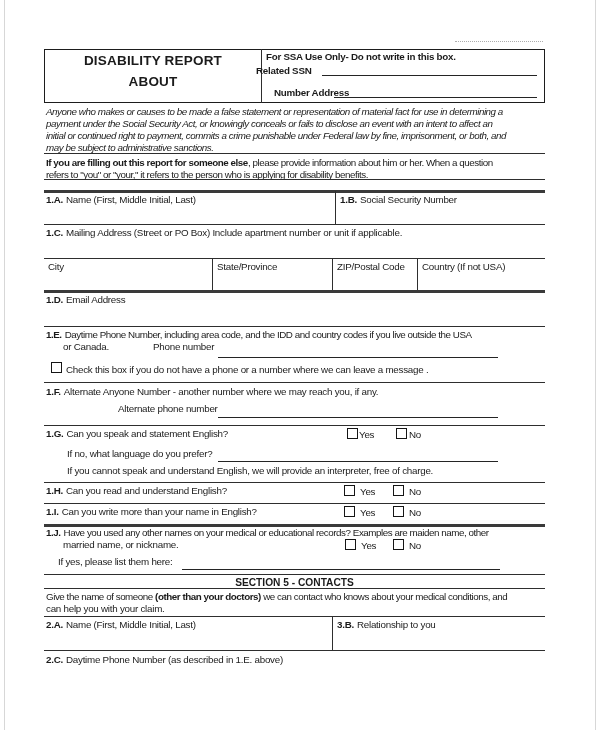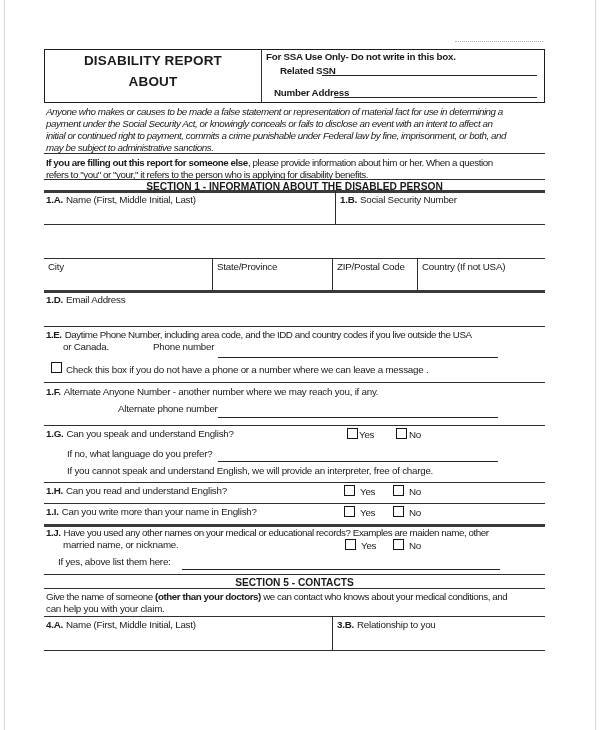--- a/index.html
+++ b/index.html
@@ -35,43 +35,43 @@
 
   <div class="edge" style="left:4px;"></div>
   <div class="edge" style="left:595px;"></div>
   <div class="dotted" style="left:455px; top:41px; width:88px;"></div>
 
   <div class="hdrbox"></div>
   <div class="vline" style="left:261px; top:49px; height:54px;"></div>
   <div class="t title center" style="left:44px; top:53px; width:218px;">DISABILITY REPORT</div>
   <div class="t title center" style="left:44px; top:74px; width:218px;">ABOUT</div>
   <div class="t bd" style="left:266px; top:51px;">For SSA Use Only- Do not write in this box.</div>
-  <div class="t bd" style="left:280px; top:65px;">Related SSN</div>
+  <div class="t bd" style="left:256px; top:65px;">Related SSN</div>
   <div class="wline" style="left:322px; top:75px; width:215px;"></div>
   <div class="t bd" style="left:274px; top:87px;">Number Address</div>
   <div class="wline" style="left:334px; top:97px; width:203px;"></div>
 
   <div class="t it tight" style="left:46px; top:106px;">Anyone who makes or causes to be made a false statement or representation of material fact for use in determining a</div>
   <div class="t it tight" style="left:46px; top:118px;">payment under the Social Security Act, or knowingly conceals or fails to disclose an event with an intent to affect an</div>
   <div class="t it tight" style="left:46px; top:142px;">may be subject to administrative sanctions.</div>
   <div class="t it tight" style="left:46px; top:130px;">initial or continued right to payment, commits a crime punishable under Federal law by fine, imprisonment, or both, and</div>
   <div class="rule" style="top:153px;"></div>
 
   <div class="t tight" style="left:46px; top:157px;"><span class="bd">If you are filling out this report for someone else</span><span>, please provide information about him or her. When a question</span></div>
   <div class="t tight" style="left:46px; top:169px;">refers to "you" or "your," it refers to the person who is applying for disability benefits.</div>
   <div class="rule" style="top:179px;"></div>
 
-  <div class="t sechdr center" style="left:44px; top:181px; width:501px;">SECTION 1 - INFORMATION ABOUT THE DISABLED PERSON</div>
   <div class="rule thick" style="top:190px;"></div>
 
   <div class="t" style="left:46px; top:194px;"><span class="bd">1.A.</span><span class="gap">Name (First, Middle Initial, Last)</span></div>
   <div class="vline" style="left:335px; top:191px; height:34px;"></div>
   <div class="t" style="left:340px; top:194px;"><span class="bd">1.B.</span><span class="gap">Social Security Number</span></div>
   <div class="rule" style="top:224px;"></div>
 
+  <div class="t" style="left:46px; top:227px;"><span class="bd">1.C.</span><span class="gap">Mailing Address (Street or PO Box) Include apartment number or unit if applicable.</span></div>
 
   <div class="rule" style="top:258px;"></div>
   <div class="t" style="left:48px; top:261px;">City</div>
   <div class="vline" style="left:212px; top:259px; height:31px;"></div>
   <div class="t" style="left:217px; top:261px;">State/Province</div>
   <div class="vline" style="left:332px; top:259px; height:31px;"></div>
   <div class="t" style="left:337px; top:261px;">ZIP/Postal Code</div>
   <div class="vline" style="left:417px; top:259px; height:31px;"></div>
   <div class="t" style="left:422px; top:261px;">Country (If not USA)</div>
   <div class="rule thick" style="top:290px;"></div>
@@ -85,21 +85,21 @@
   <div class="wline" style="left:218px; top:357px; width:280px;"></div>
   <div class="cb" style="left:51px; top:362px;"></div>
   <div class="t" style="left:66px; top:364px;">Check this box if you do not have a phone or a number where we can leave a message .</div>
   <div class="rule" style="top:382px;"></div>
 
   <div class="t" style="left:46px; top:386px;"><span class="bd">1.F.</span><span class="gap">Alternate Anyone Number - another number where we may reach you, if any.</span></div>
   <div class="t" style="left:118px; top:403px;">Alternate phone number</div>
   <div class="wline" style="left:218px; top:417px; width:280px;"></div>
   <div class="rule" style="top:425px;"></div>
 
-  <div class="t" style="left:46px; top:428px;"><span class="bd">1.G.</span><span class="gap">Can you speak and understand English?</span></div>
+  <div class="t" style="left:46px; top:428px;"><span class="bd">1.G.</span><span class="gap">Can you speak and statement English?</span></div>
   <div class="cb" style="left:347px; top:428px;"></div>
   <div class="t" style="left:359px; top:429px;">Yes</div>
   <div class="cb" style="left:396px; top:428px;"></div>
   <div class="t" style="left:409px; top:429px;">No</div>
   <div class="t" style="left:67px; top:448px;">If no, what language do you prefer?</div>
   <div class="wline" style="left:218px; top:461px; width:280px;"></div>
   <div class="t" style="left:67px; top:465px;">If you cannot speak and understand English, we will provide an interpreter, free of charge.</div>
   <div class="rule" style="top:482px;"></div>
 
   <div class="t" style="left:46px; top:485px;"><span class="bd">1.H.</span><span class="gap">Can you read and understand English?</span></div>
@@ -115,30 +115,31 @@
   <div class="cb" style="left:393px; top:506px;"></div>
   <div class="t" style="left:409px; top:507px;">No</div>
   <div class="rule thick" style="top:524px;"></div>
 
   <div class="t tight" style="left:46px; top:527px;"><span class="bd">1.J.</span><span class="gap">Have you used any other names on your medical or educational records? Examples are maiden name, other</span></div>
   <div class="t" style="left:63px; top:539px;">married name, or nickname.</div>
   <div class="cb" style="left:345px; top:539px;"></div>
   <div class="t" style="left:361px; top:540px;">Yes</div>
   <div class="cb" style="left:393px; top:539px;"></div>
   <div class="t" style="left:409px; top:540px;">No</div>
-  <div class="t" style="left:58px; top:556px;">If yes, above list them here:</div>
+  <div class="t" style="left:58px; top:556px;">If yes, please list them here:</div>
   <div class="wline" style="left:182px; top:569px; width:318px;"></div>
 
   <div class="rule" style="top:574px;"></div>
   <div class="t sechdr center" style="left:44px; top:577px; width:501px;">SECTION 5 - CONTACTS</div>
   <div class="rule" style="top:588px;"></div>
 
   <div class="t tight" style="left:46px; top:591px;"><span>Give the name of someone </span><span class="bd">(other than your doctors)</span><span> we can contact who knows about your medical conditions, and</span></div>
   <div class="t" style="left:46px; top:603px;">can help you with your claim.</div>
   <div class="rule" style="top:616px;"></div>
 
-  <div class="t" style="left:46px; top:619px;"><span class="bd">4.A.</span><span class="gap">Name (First, Middle Initial, Last)</span></div>
+  <div class="t" style="left:46px; top:619px;"><span class="bd">2.A.</span><span class="gap">Name (First, Middle Initial, Last)</span></div>
   <div class="vline" style="left:332px; top:617px; height:33px;"></div>
   <div class="t" style="left:337px; top:619px;"><span class="bd">3.B.</span><span class="gap">Relationship to you</span></div>
   <div class="rule" style="top:650px;"></div>
 
+  <div class="t" style="left:46px; top:654px;"><span class="bd">2.C.</span><span class="gap">Daytime Phone Number (as described in 1.E. above)</span></div>
 
 </div>
 
 </body></html>

